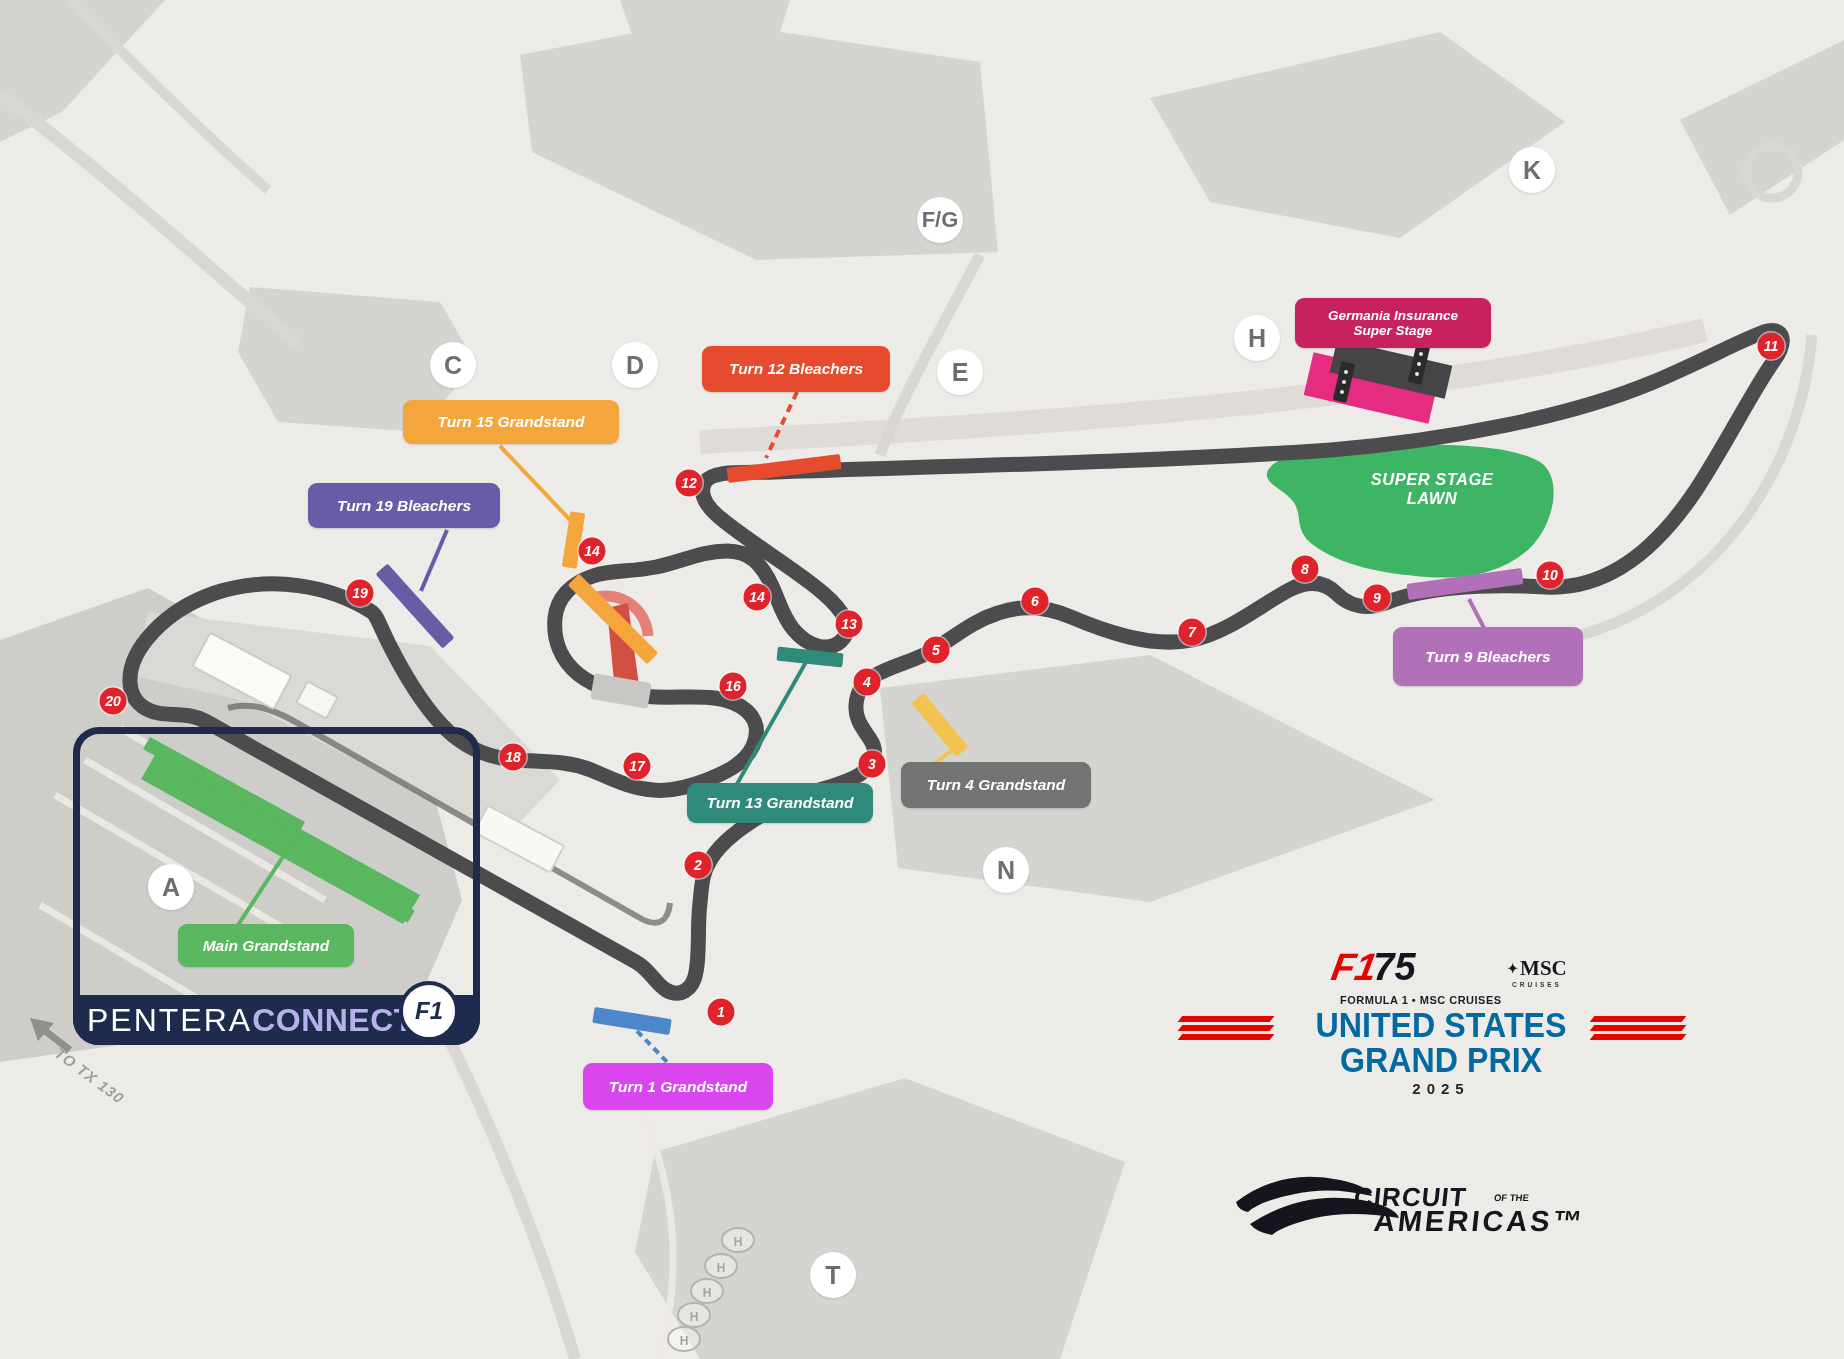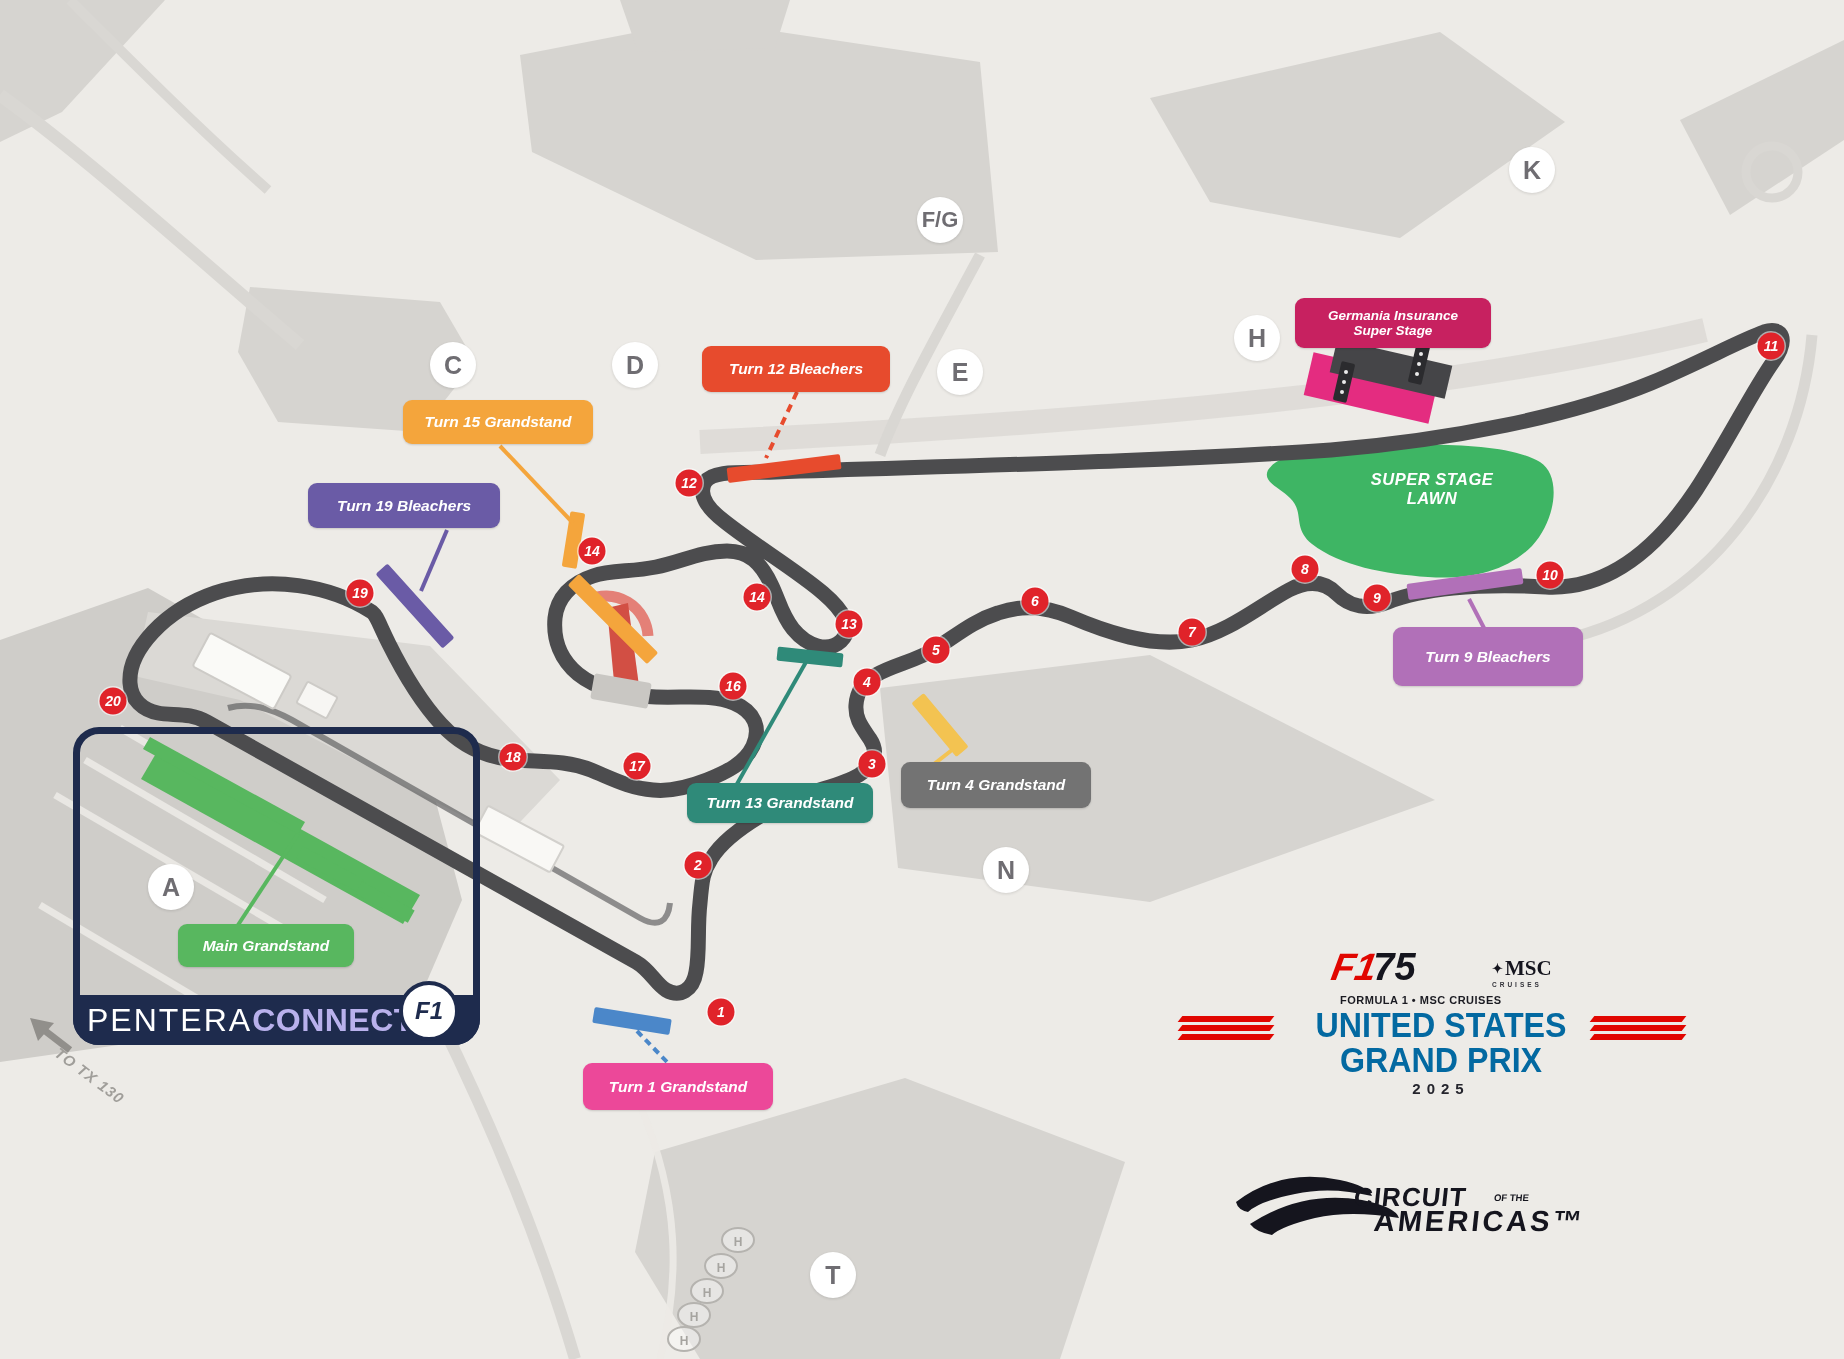--- a/index.html
+++ b/index.html
@@ -50,21 +50,21 @@
   .brand .thin{font-weight:300;color:#ffffff;letter-spacing:2px;}
   .brand .bold{font-weight:800;color:#b9b1ec;letter-spacing:.5px;}
   .f1-badge{position:absolute;left:399px;top:981px;width:60px;height:60px;border-radius:50%;
     background:#ffffff;border:4px solid #1e2b4d;box-sizing:border-box;color:#1e2b4d;
     font:italic 900 24px/52px "Liberation Sans",sans-serif;text-align:center;z-index:29;}
 
   
   .f1logo{position:absolute;left:1332px;top:948px;white-space:nowrap;z-index:15;}
   .f1logo .f1-red{font:italic 900 38px/1 "Liberation Sans",sans-serif;color:#e10600;transform:skewX(-10deg);display:inline-block;}
   .f1logo .f1-num{font:italic 900 38px/1 "Liberation Sans",sans-serif;color:#15151e;margin-left:-3px;display:inline-block;}
-  .msc{position:absolute;left:1492px;top:958px;width:90px;text-align:left;color:#15151e;z-index:15;}
+  .msc{position:absolute;left:1492px;top:958px;width:90px;text-align:center;color:#15151e;z-index:15;}
   .msc .msc-top{font-family:"Liberation Serif",serif;font-weight:700;font-size:21px;line-height:1;}
   .msc .msc-star{font-size:13px;vertical-align:2px;margin-right:2px;}
   .msc .msc-sub{font-size:6.5px;letter-spacing:3px;margin-top:2px;color:#33333a;font-weight:700;}
   .partner-line{position:absolute;left:1340px;top:994px;width:210px;
     font-weight:800;font-size:11px;letter-spacing:.5px;color:#1b1b22;z-index:15;}
   .event-title{position:absolute;left:1280px;top:1008px;width:322px;text-align:center;
     color:#0369a1;font-weight:900;z-index:15;}
   .event-title .l1{font-size:35px;line-height:.95;transform:scaleX(.92);letter-spacing:0;}
   .event-title .l2{font-size:35px;line-height:.95;transform:scaleX(.92);margin-top:2px;}
   .event-year{position:absolute;left:1280px;top:1080px;width:322px;text-align:center;
@@ -217,21 +217,21 @@
   </svg>
 
   <div class="hl-box"></div>
   <div class="hl-bar">
     <div class="brand">
       <span class="thin">PENTERA</span><span class="bold">CONNECT</span>
     </div>
   </div>
   <div class="f1-badge">F1</div>
 
-  <div class="stand-label" style="left:403px;top:400px;width:190px;height:44px;background:#f4a53c">
+  <div class="stand-label" style="left:403px;top:400px;width:216px;height:44px;background:#f4a53c">
     <span>Turn 15 Grandstand</span>
   </div>
   <div class="stand-label" style="left:308px;top:483px;width:192px;height:45px;background:#6a5ba6">
     <span>Turn 19 Bleachers</span>
   </div>
   <div class="stand-label" style="left:702px;top:346px;width:188px;height:46px;background:#e74b2d">
     <span>Turn 12 Bleachers</span>
   </div>
   <div class="stand-label" style="left:1295px;top:298px;width:196px;height:50px;background:#c72160;font-size:13.5px">
     <span>Germania Insurance</span>
@@ -242,21 +242,21 @@
   </div>
   <div class="stand-label" style="left:687px;top:783px;width:186px;height:40px;background:#2f8a79">
     <span>Turn 13 Grandstand</span>
   </div>
   <div class="stand-label" style="left:901px;top:762px;width:190px;height:46px;background:#737373">
     <span>Turn 4 Grandstand</span>
   </div>
   <div class="stand-label" style="left:178px;top:924px;width:176px;height:43px;background:#58b75f">
     <span>Main Grandstand</span>
   </div>
-  <div class="stand-label" style="left:583px;top:1063px;width:190px;height:47px;background:#ec4899">
+  <div class="stand-label" style="left:583px;top:1063px;width:190px;height:47px;background:#d946ef">
     <span>Turn 1 Grandstand</span>
   </div>
 
   <div class="lawn-text">
     <div>SUPER STAGE</div>
     <div>LAWN</div>
   </div>
 
   <div class="turn-marker" style="left:721px;top:1012px">1</div>
   <div class="turn-marker" style="left:698px;top:865px">2</div>

